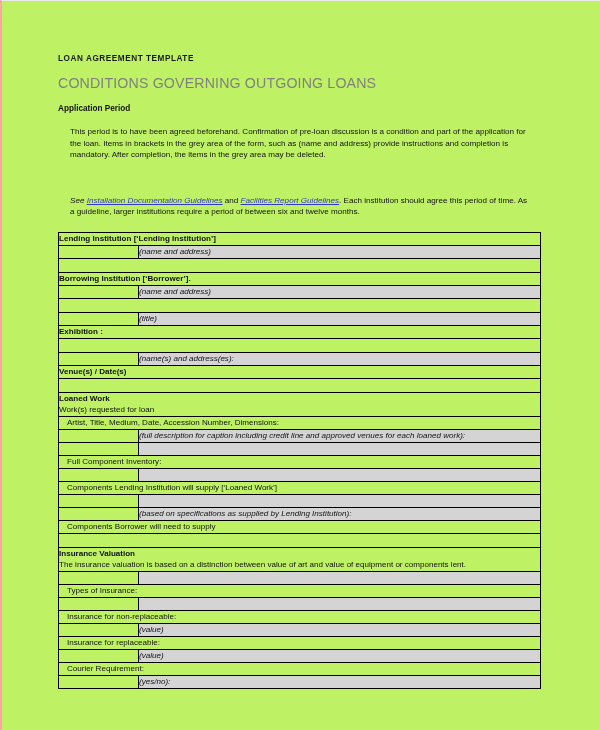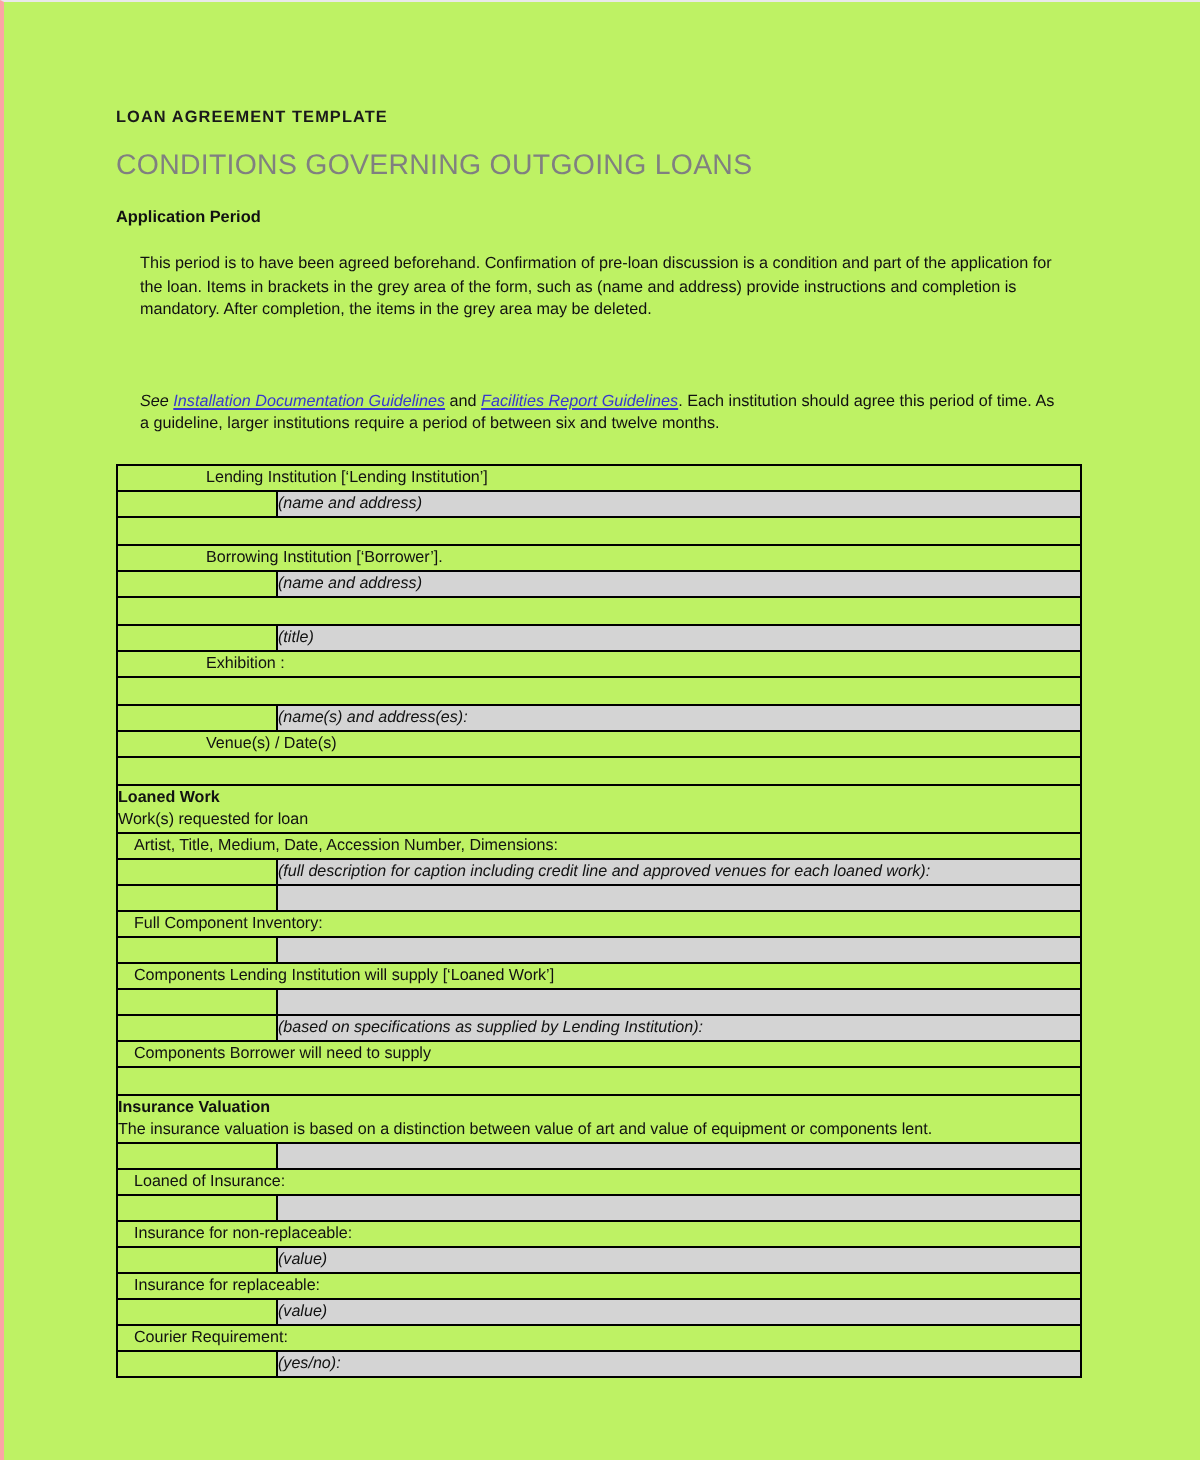--- a/index.html
+++ b/index.html
@@ -90,21 +90,21 @@
     height: 12px;
   }
   .c-narrow { width: 80px; }
   .c-wide   { width: 402px; }
 
   .lbl {
     padding: 1px 0 1px 11px;
     white-space: nowrap;
     overflow: hidden;
   }
-  .lbl.bold { font-weight: normal; padding-left: 44px; }
+  .lbl.bold { font-weight: bold; }
   .lbl.tight { padding-left: 8px; }
 
   .blk {
     padding: 1px 0 2px 8px;
   }
   .blk .b1 { font-weight: bold; }
   .blk .b2 { font-weight: normal; }
 
   td.shaded {
     background: #d4d4d4;
@@ -232,21 +232,21 @@
             <td colspan="2" class="blk">
               <div class="b1">Insurance Valuation</div>
               <div class="b2">The insurance valuation is based on a distinction between value of art and value of equipment or components lent.</div>
             </td>
           </tr>
           <tr>
             <td class="empty-cell"></td>
             <td class="shaded hint"></td>
           </tr>
           <tr>
-            <td colspan="2" class="lbl tight">Loaned of Insurance:</td>
+            <td colspan="2" class="lbl tight">Types of Insurance:</td>
           </tr>
           <tr>
             <td class="empty-cell"></td>
             <td class="shaded hint"></td>
           </tr>
           <tr>
             <td colspan="2" class="lbl tight">Insurance for non-replaceable:</td>
           </tr>
           <tr>
             <td class="empty-cell"></td>

